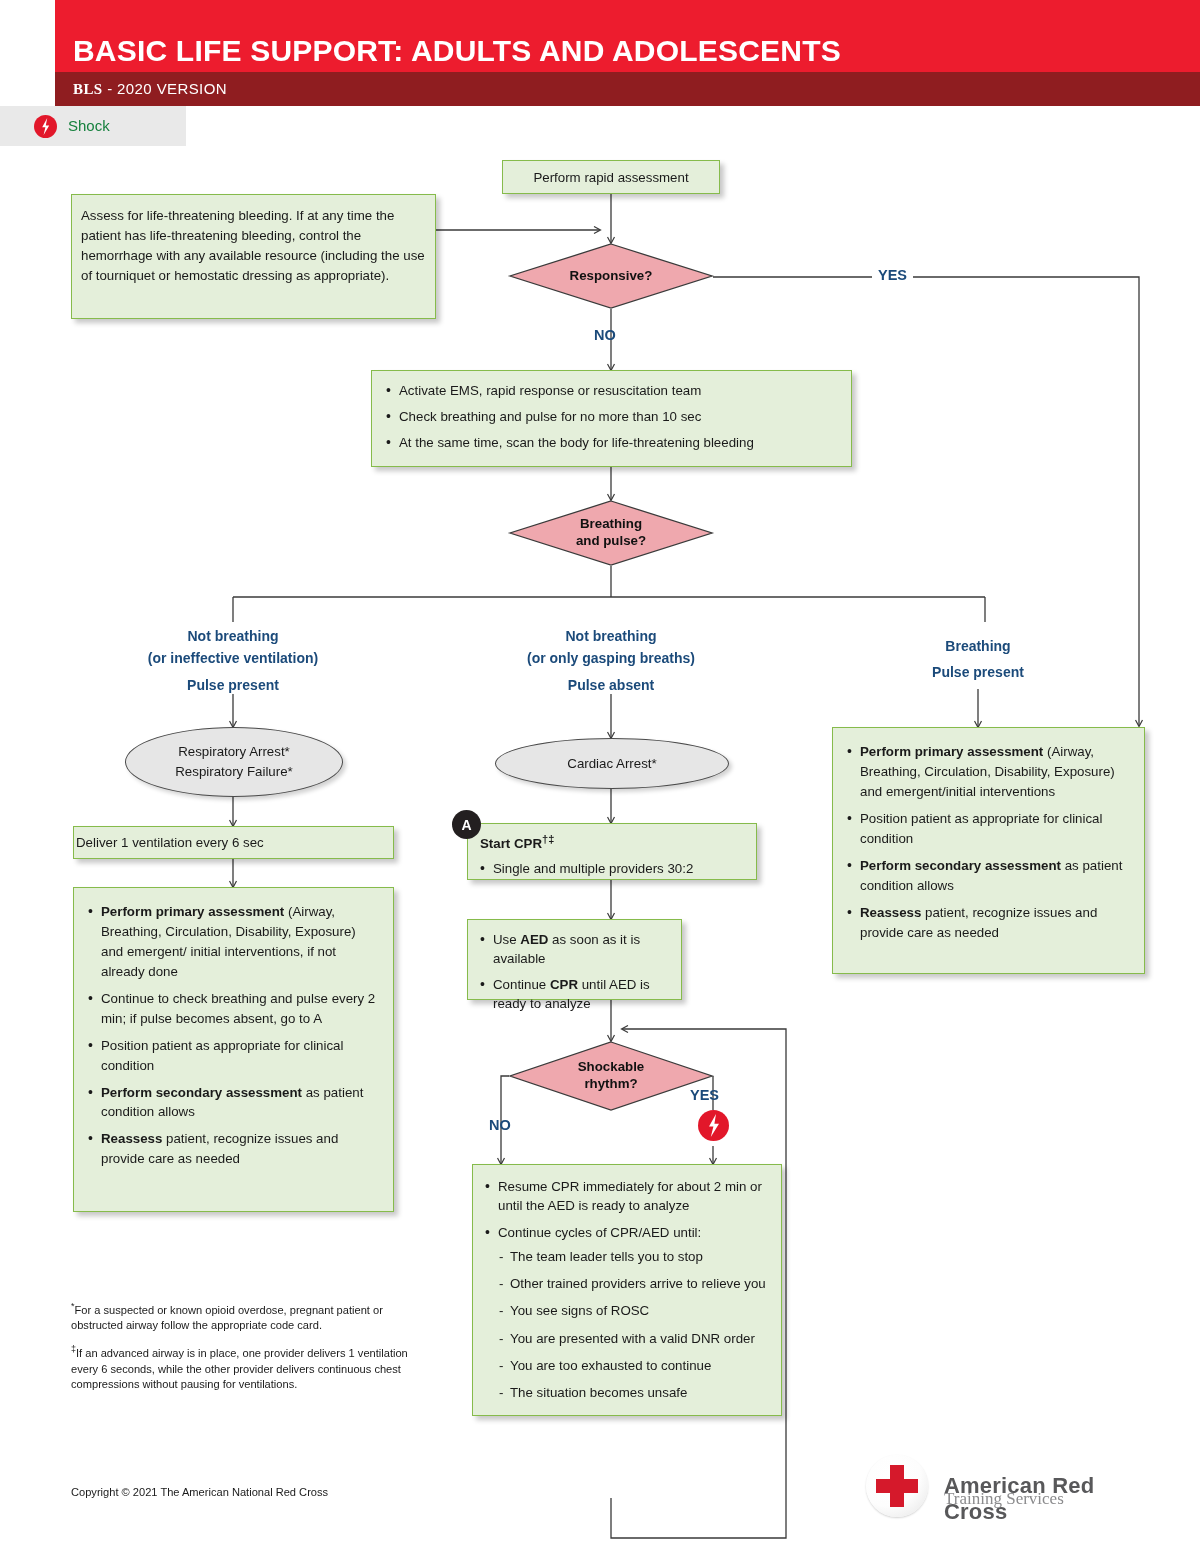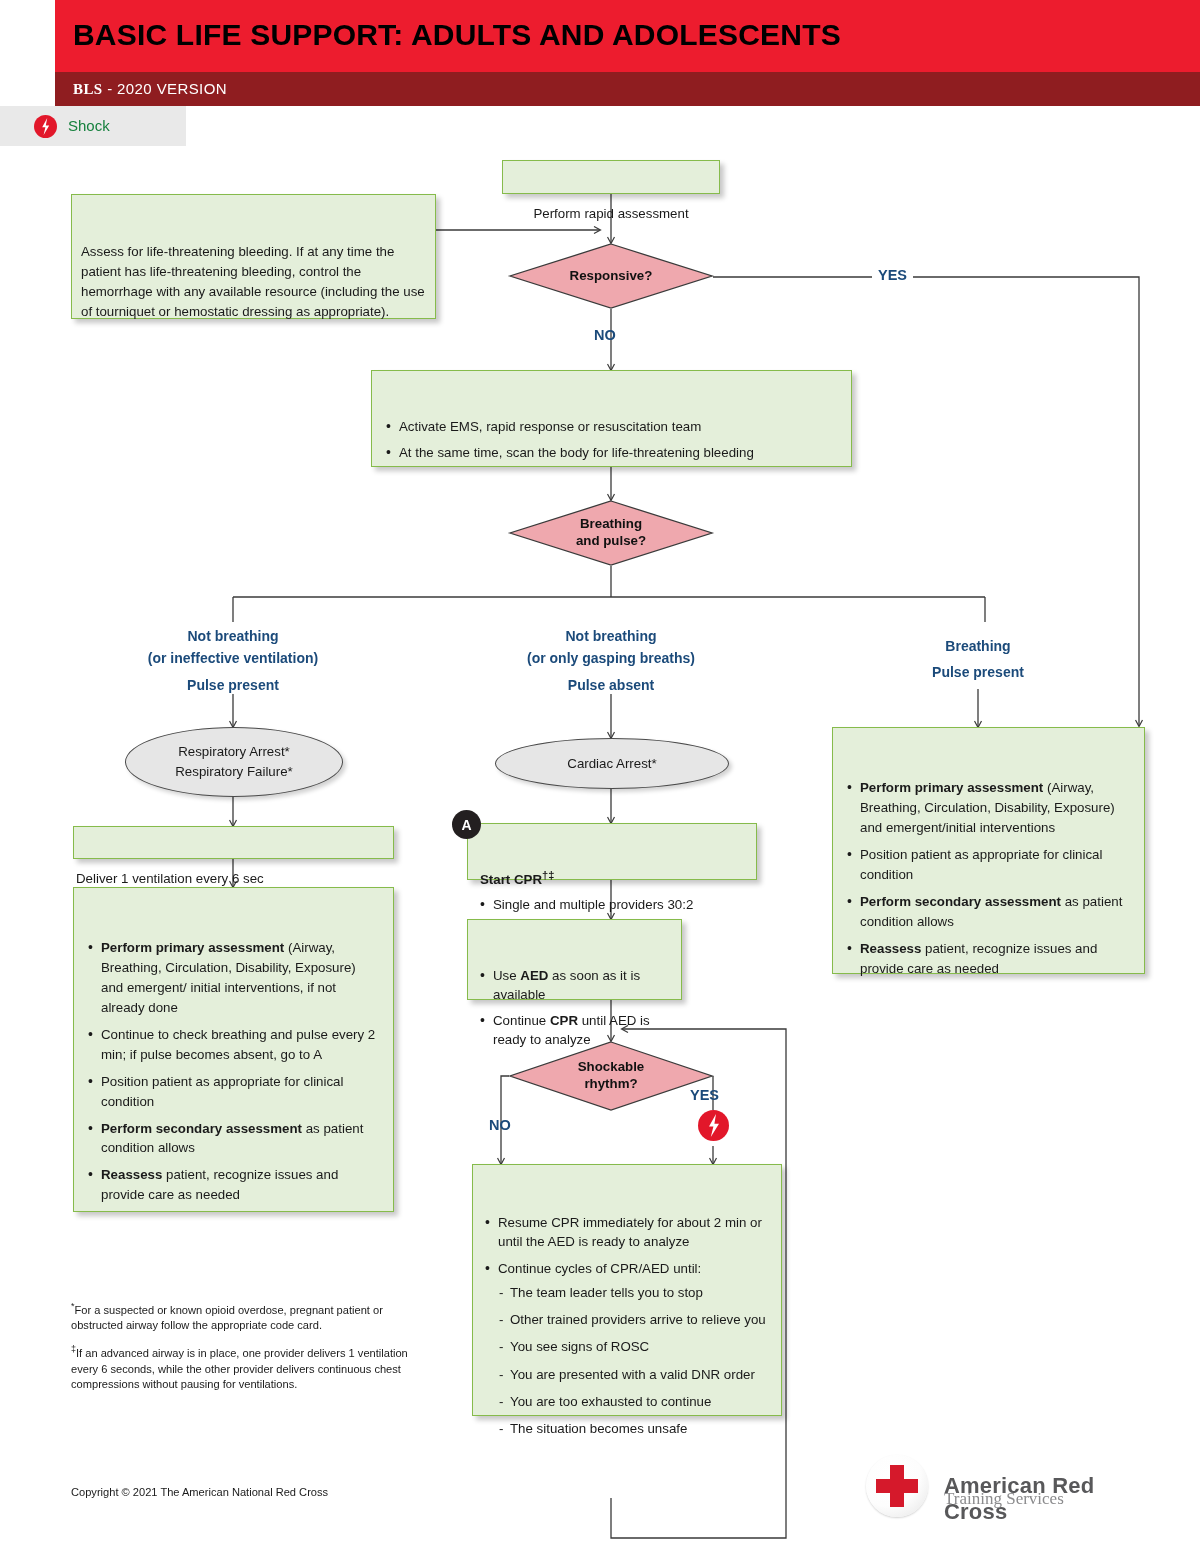--- a/index.html
+++ b/index.html
@@ -1,33 +1,33 @@
 <!DOCTYPE html>
 <html><head>
 <meta charset="utf-8">
 <style>
   html,body{margin:0;padding:0;background:#fff;}
   body{width:1200px;height:1558px;position:relative;font-family:"Liberation Sans",sans-serif;overflow:hidden;}
 
   
   .hdr-main{position:absolute;left:55px;top:0;width:1145px;height:72px;background:#ed1c2e;}
-  .hdr-main .t{position:absolute;left:18px;top:18px;font-size:30px;font-weight:bold;color:#000000;letter-spacing:.2px;}
+  .hdr-main .t{position:absolute;left:18px;top:34px;font-size:30px;font-weight:bold;color:#ffffff;letter-spacing:.2px;}
   .hdr-sub{position:absolute;left:55px;top:72px;width:1145px;height:34px;background:#8f1d20;}
   .hdr-sub .t{position:absolute;left:18px;top:8px;font-size:15px;color:#fff;letter-spacing:.4px;}
   .hdr-sub .t b{font-weight:bold;font-family:Liberation Serif, serif;}
   .hdr-band{position:absolute;left:0;top:106px;width:1200px;height:40px;background:#fff;}
   .tab{position:absolute;left:0;top:106px;width:186px;height:40px;background:#e9e9e9;}
   .tab .lbl{position:absolute;left:68px;top:11px;font-size:15px;color:#15803d;}
   .shock-ico{position:absolute;border-radius:50%;background:#e2172a;}
   .shock-ico svg{position:absolute;left:0;top:0;}
 
   
   .node{position:absolute;box-sizing:border-box;}
   .gbox{background:#e4efda;border:1px solid #86bb4b;box-shadow:4px 4px 5px rgba(0,0,0,.22);}
-  .gbox .inner{padding:7px 10px 7px 12px;font-size:13.3px;line-height:1.42;color:#1a1a1a;margin-top:36px;}
+  .gbox .inner{padding:7px 10px 7px 12px;font-size:13.3px;line-height:1.42;color:#1a1a1a;}
   .gbox .inner.center{padding:8px 10px;}
   ul.b{list-style:none;margin:0;padding:0;}
   ul.b>li{position:relative;padding-left:13px;margin-bottom:7px;}
   ul.b>li:last-child{margin-bottom:0;}
   ul.b>li:before{content:"\2022";position:absolute;left:0;top:-1px;font-size:14px;}
   ul.d{list-style:none;margin:5px 0 0 0;padding:0;}
   ul.d>li{position:relative;padding-left:12px;margin-bottom:8px;}
   ul.d>li:last-child{margin-bottom:0;}
   ul.d>li:before{content:"-";position:absolute;left:1px;top:0;}
   b.h{font-weight:bold;}
@@ -153,20 +153,21 @@
     </svg>
   <div class="dtxt">Responsive?</div>
 </div>
 <div class="ynlabel" style="left:594px;top:327px;">NO</div>
 <div class="ynlabel" style="left:872px;top:267px;background:#fff;padding:0 6px;">YES</div>
 
 <div class="node gbox" style="left:371px;top:370px;width:481px;height:97px;">
   <div class="inner" style="padding:11px 14px;">
     <ul class="b">
       <li>Activate EMS, rapid response or resuscitation team</li>
+      <li>Check breathing and pulse for no more than 10 sec</li>
       <li>At the same time, scan the body for life-threatening bleeding</li>
     </ul>
   </div>
 </div>
 
 <div class="diamond" style="left:509px;top:500px;width:204px;height:66px;">
   <svg width="204" height="66">
       <polygon points="102,1 203,33 102,65 1,33" fill="#efa8ae" stroke="#3a3a3a" stroke-width="1.3"></polygon>
     </svg>
   <div class="dtxt">

